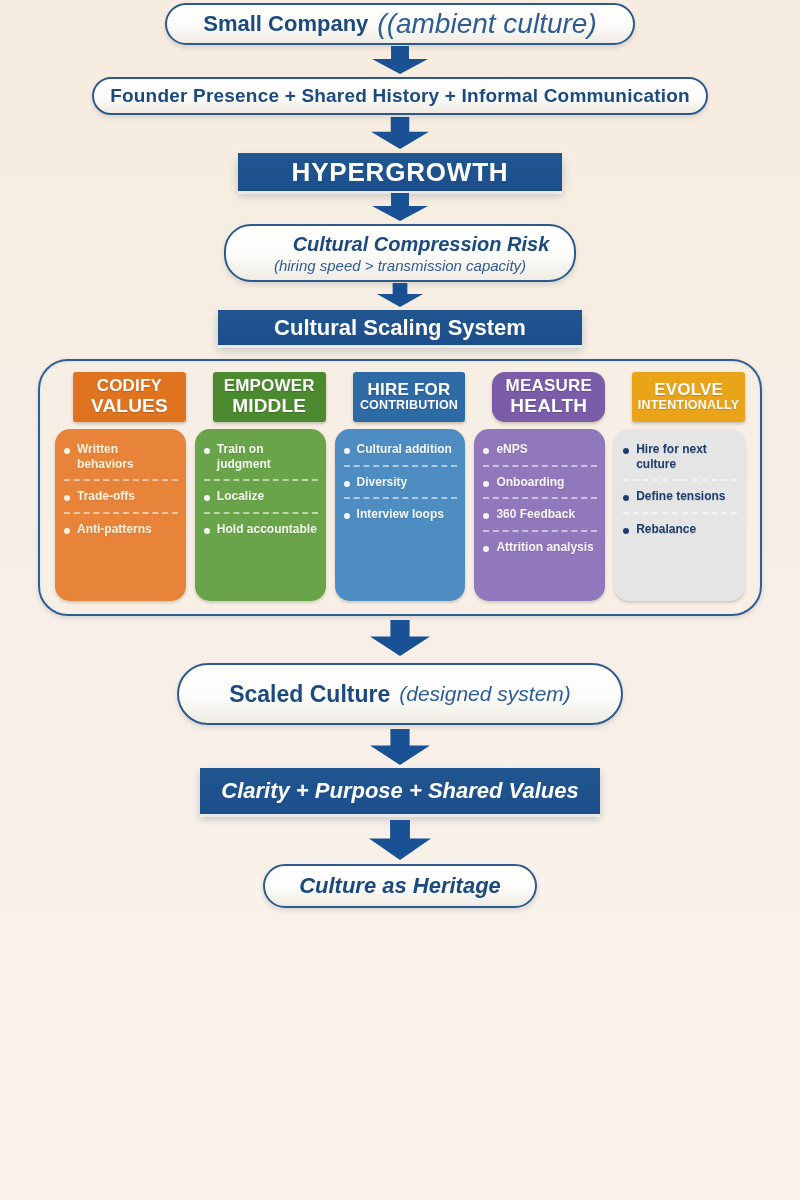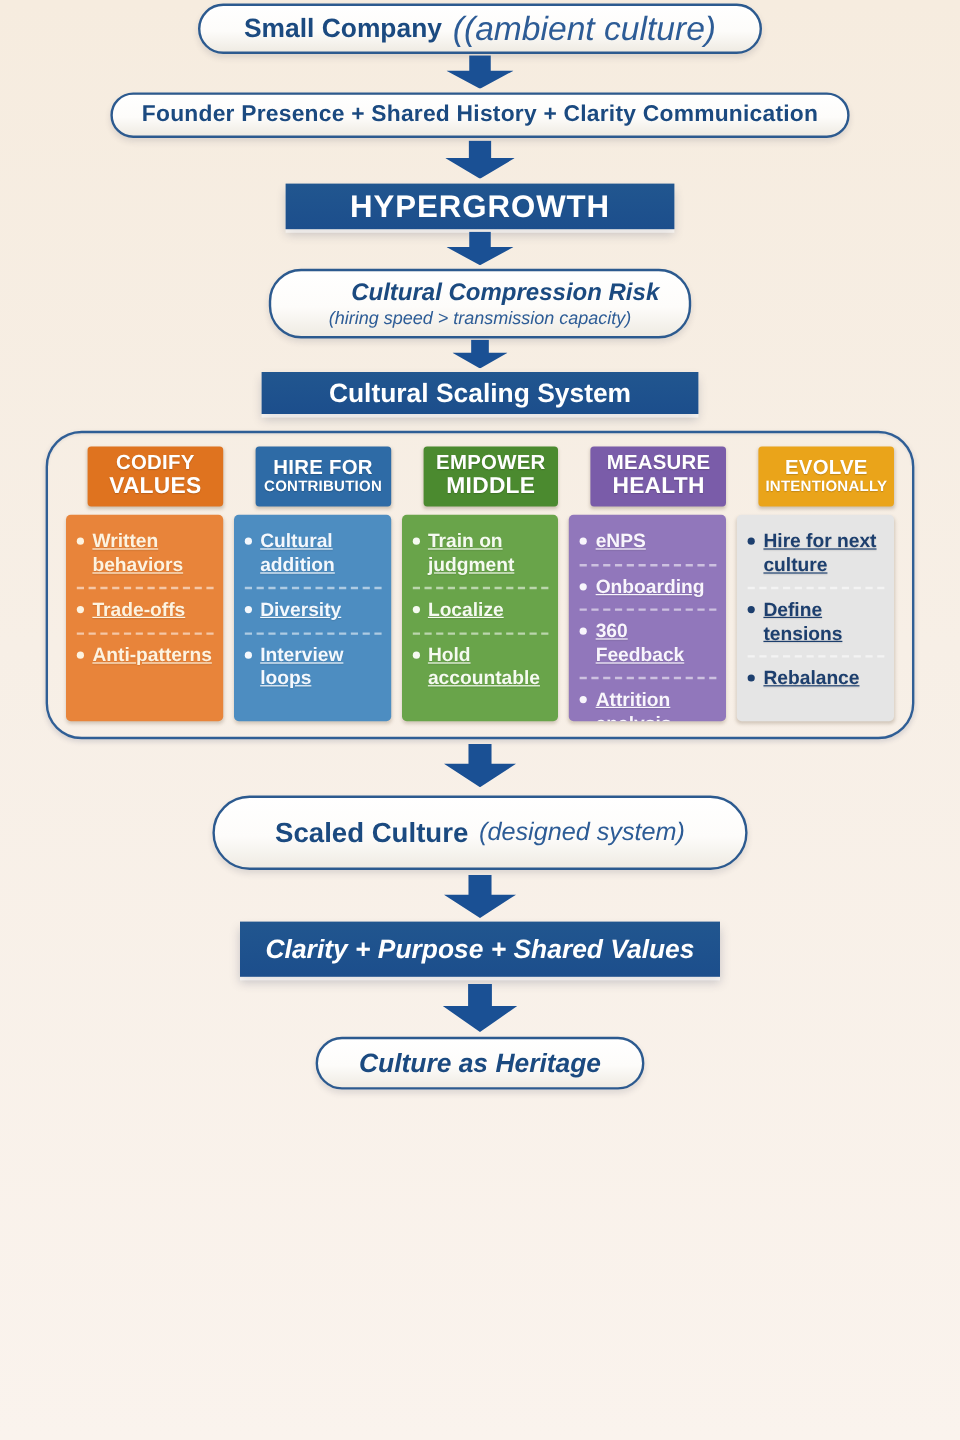--- a/index.html
+++ b/index.html
@@ -92,28 +92,27 @@
     box-shadow: 0 2px 3px rgba(80,60,30,.25);
     padding: 4px 2px;
     margin-bottom: 7px;
     margin-left: 18px;
   }
   .col-header .h1 { font-size: 17px; letter-spacing: .2px; text-shadow: 0 1px 1px rgba(0,0,0,.18); }
   .col-header .h2 { font-size: 19px; letter-spacing: .2px; text-shadow: 0 1px 1px rgba(0,0,0,.18); }
   .col-header .h2.narrow { font-size: 12.5px; letter-spacing: .2px; }
   .col-body {
     flex: 1;
-    border-radius: 4px;
+    border-radius: 15px;
     padding: 13px 8px 8px 9px;
     box-shadow: 0 2px 3px rgba(80,60,30,.22);
     font-weight: 700;
-    font-size: 16px;
+    font-size: 12px;
     line-height: 1.22;
     overflow: hidden;
-    text-decoration: underline;
   }
   .item { display: flex; gap: 7px; align-items: flex-start; text-shadow: 0 1px 1px rgba(0,0,0,.10); }
   .dot {
     width: 6px; height: 6px; border-radius: 50%;
     background: currentColor; flex-shrink: 0; margin-top: 6px;
   }
   .sep {
     border-top: 2px dashed rgba(255,255,255,.55);
     margin: 8px 0 8px;
   }
@@ -123,21 +122,21 @@
 
 <div class="flow">
 
   <div class="pill n-small-company">
     <span class="t-bold">Small Company</span>
     <span class="t-italic">((ambient culture)</span>
   </div>
 
   <div class="arrow ar-1"></div>
 
-  <div class="pill t-bold n-founder">Founder Presence + Shared History + Clarity Communication</div>
+  <div class="pill t-bold n-founder">Founder Presence + Shared History + Informal Communication</div>
 
   <div class="arrow ar-2"></div>
 
   <div class="navybox n-hyper">HYPERGROWTH</div>
 
   <div class="arrow ar-3"></div>
 
   <div class="pill n-compression">
     <span class="line1">Cultural Compression Risk</span>
     <span class="line2">(hiring speed &gt; transmission capacity)</span>
@@ -165,20 +164,43 @@
           </div>
           <div class="sep"></div>
           <div class="item">
             <span class="dot"></span>
             <span class="item-text">Anti-patterns</span>
           </div>
         </div>
   </div>
 
   <div class="col">
+    <div class="col-header" style="background: rgb(75, 138, 47);">
+      <span class="h1">EMPOWER</span>
+      <span class="h2">MIDDLE</span>
+    </div>
+    <div class="col-body" style="background: rgb(105, 164, 74); color: rgb(245, 250, 240);">
+          <div class="item">
+            <span class="dot"></span>
+            <span class="item-text">Train on judgment</span>
+          </div>
+          <div class="sep"></div>
+          <div class="item">
+            <span class="dot"></span>
+            <span class="item-text">Localize</span>
+          </div>
+          <div class="sep"></div>
+          <div class="item">
+            <span class="dot"></span>
+            <span class="item-text">Hold accountable</span>
+          </div>
+        </div>
+  </div>
+
+  <div class="col">
     <div class="col-header" style="background: rgb(46, 107, 166);">
       <span class="h1">HIRE FOR</span>
       <span class="h2 narrow">CONTRIBUTION</span>
     </div>
     <div class="col-body" style="background: rgb(77, 141, 193); color: rgb(244, 248, 253);">
           <div class="item">
             <span class="dot"></span>
             <span class="item-text">Cultural addition</span>
           </div>
           <div class="sep"></div>
@@ -188,44 +210,21 @@
           </div>
           <div class="sep"></div>
           <div class="item">
             <span class="dot"></span>
             <span class="item-text">Interview loops</span>
           </div>
         </div>
   </div>
 
   <div class="col">
-    <div class="col-header" style="background: rgb(75, 138, 47);">
-      <span class="h1">EMPOWER</span>
-      <span class="h2">MIDDLE</span>
-    </div>
-    <div class="col-body" style="background: rgb(105, 164, 74); color: rgb(245, 250, 240);">
-          <div class="item">
-            <span class="dot"></span>
-            <span class="item-text">Train on judgment</span>
-          </div>
-          <div class="sep"></div>
-          <div class="item">
-            <span class="dot"></span>
-            <span class="item-text">Localize</span>
-          </div>
-          <div class="sep"></div>
-          <div class="item">
-            <span class="dot"></span>
-            <span class="item-text">Hold accountable</span>
-          </div>
-        </div>
-  </div>
-
-  <div class="col">
-    <div class="col-header" style="background: rgb(122, 92, 169);">
+    <div class="col-header" style="background: rgb(122, 92, 169); border-radius: 13px;">
       <span class="h1">MEASURE</span>
       <span class="h2">HEALTH</span>
     </div>
     <div class="col-body" style="background: rgb(145, 119, 187); color: rgb(248, 245, 252);">
           <div class="item">
             <span class="dot"></span>
             <span class="item-text">eNPS</span>
           </div>
           <div class="sep"></div>
           <div class="item">

